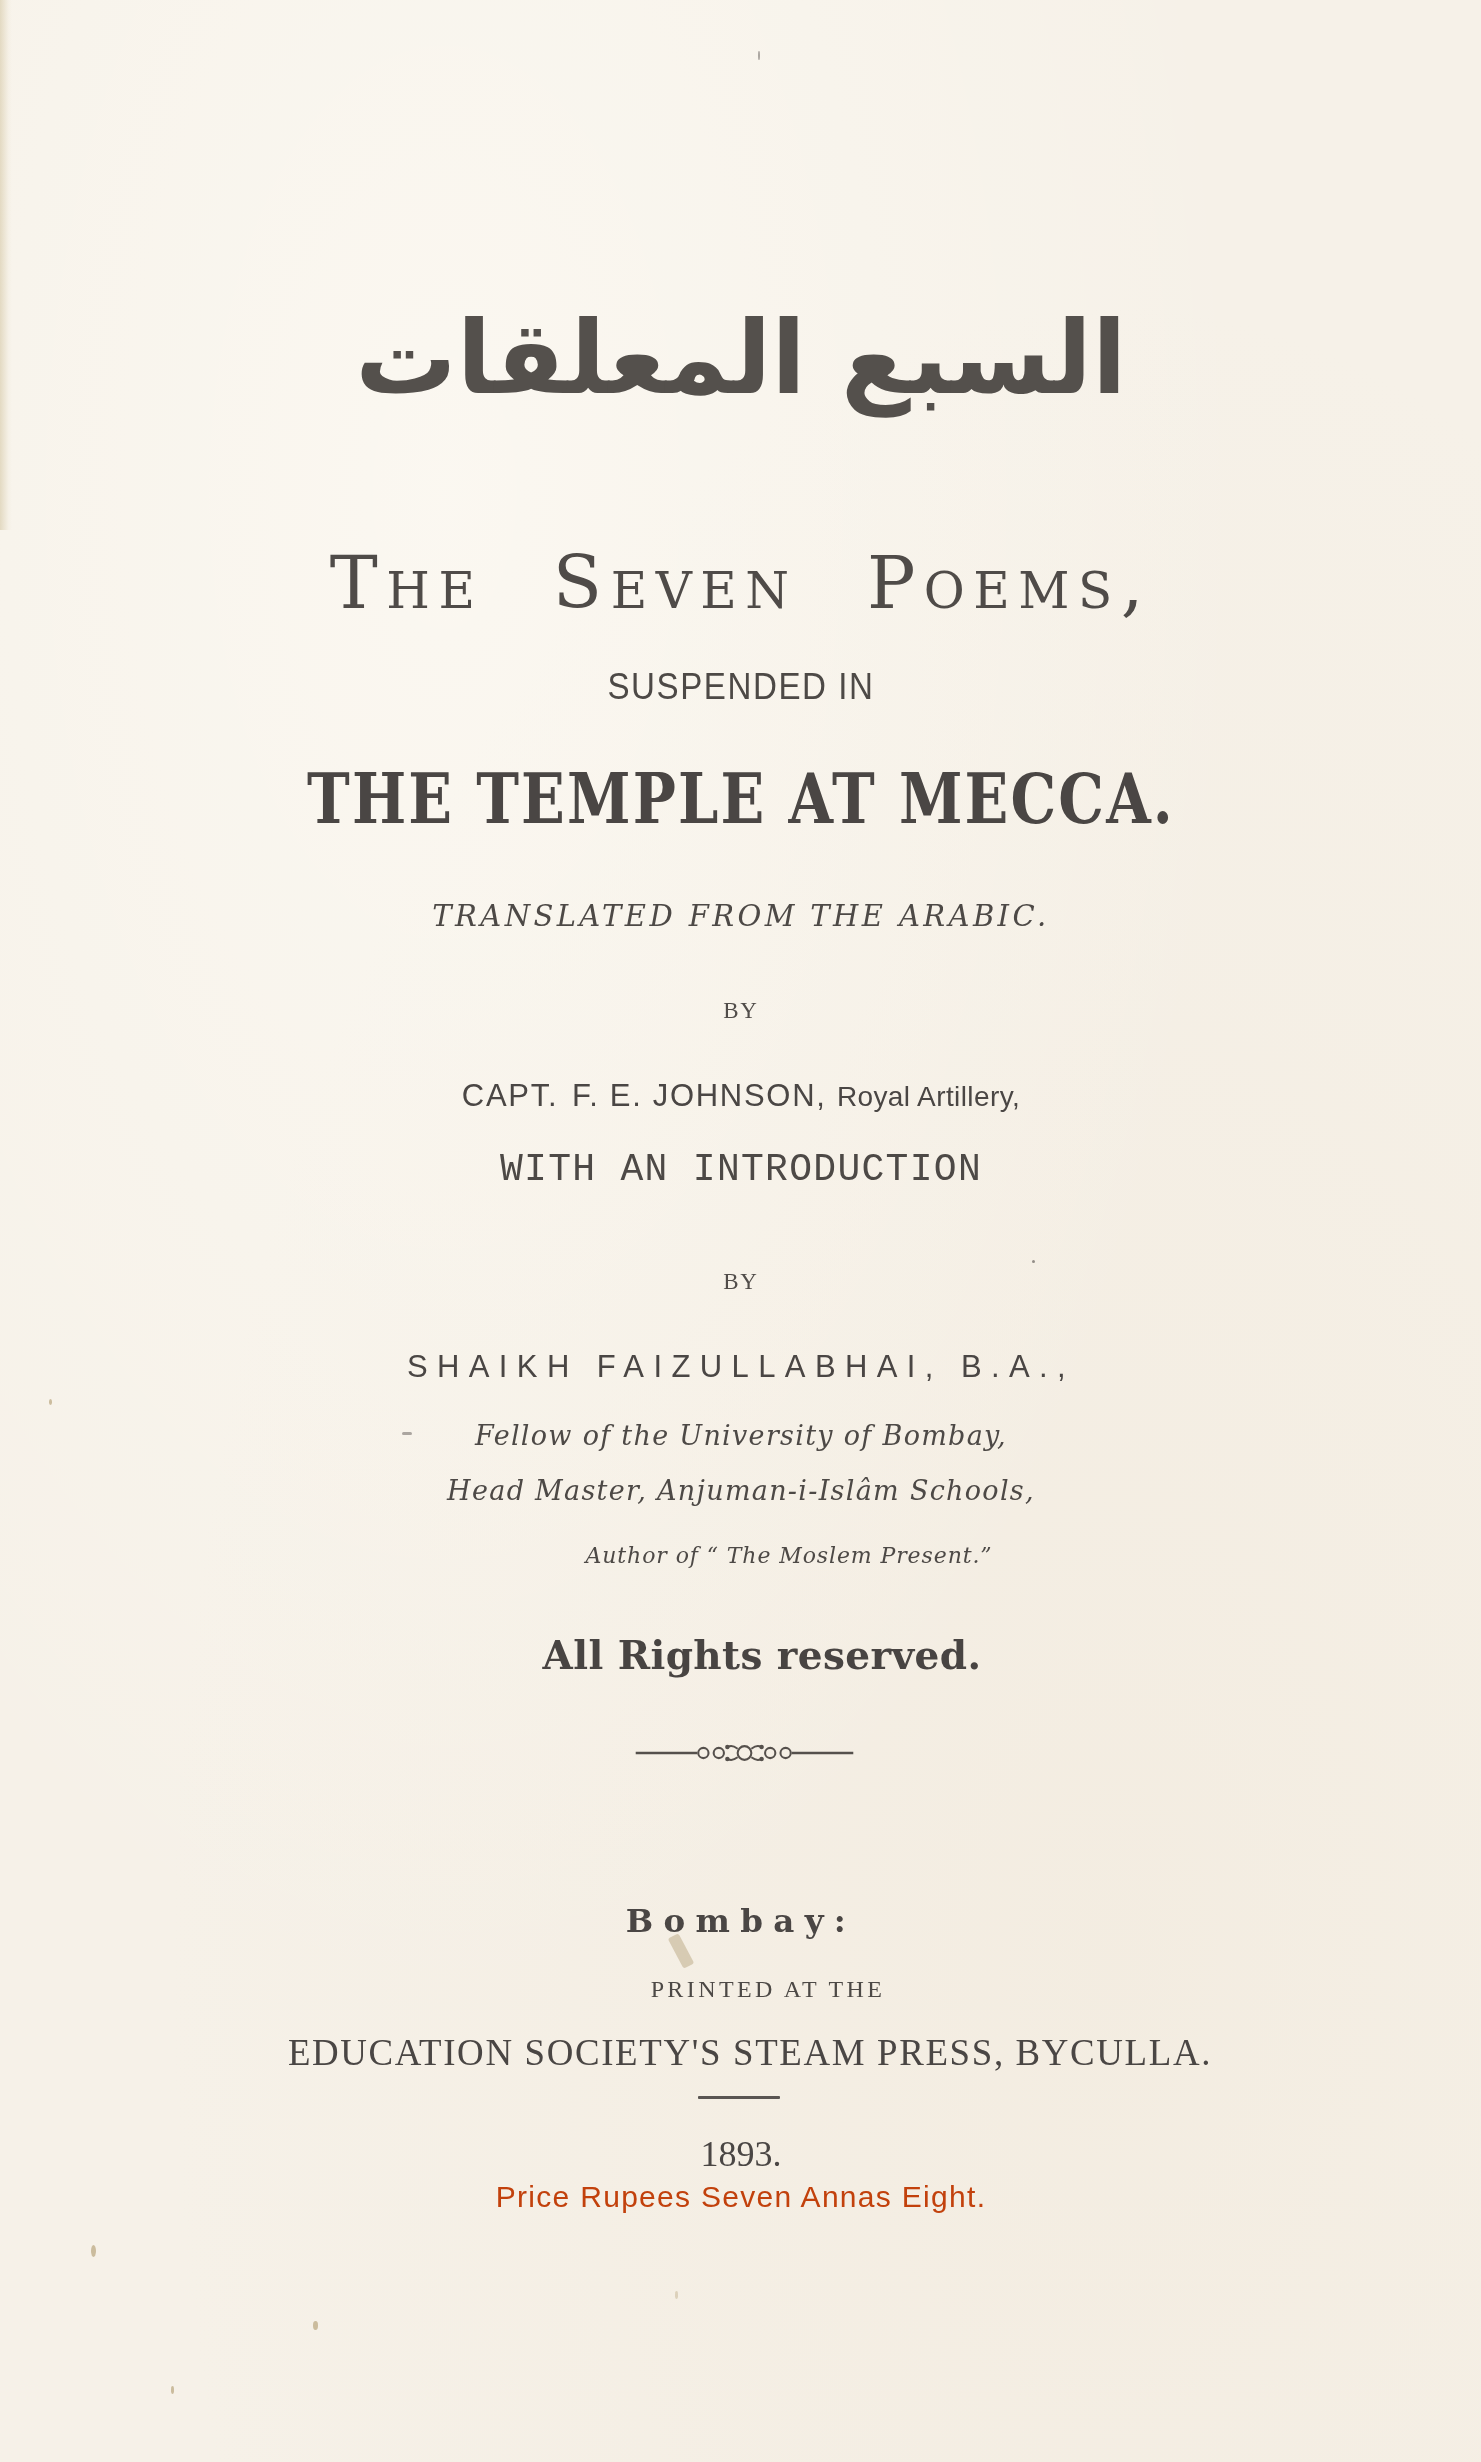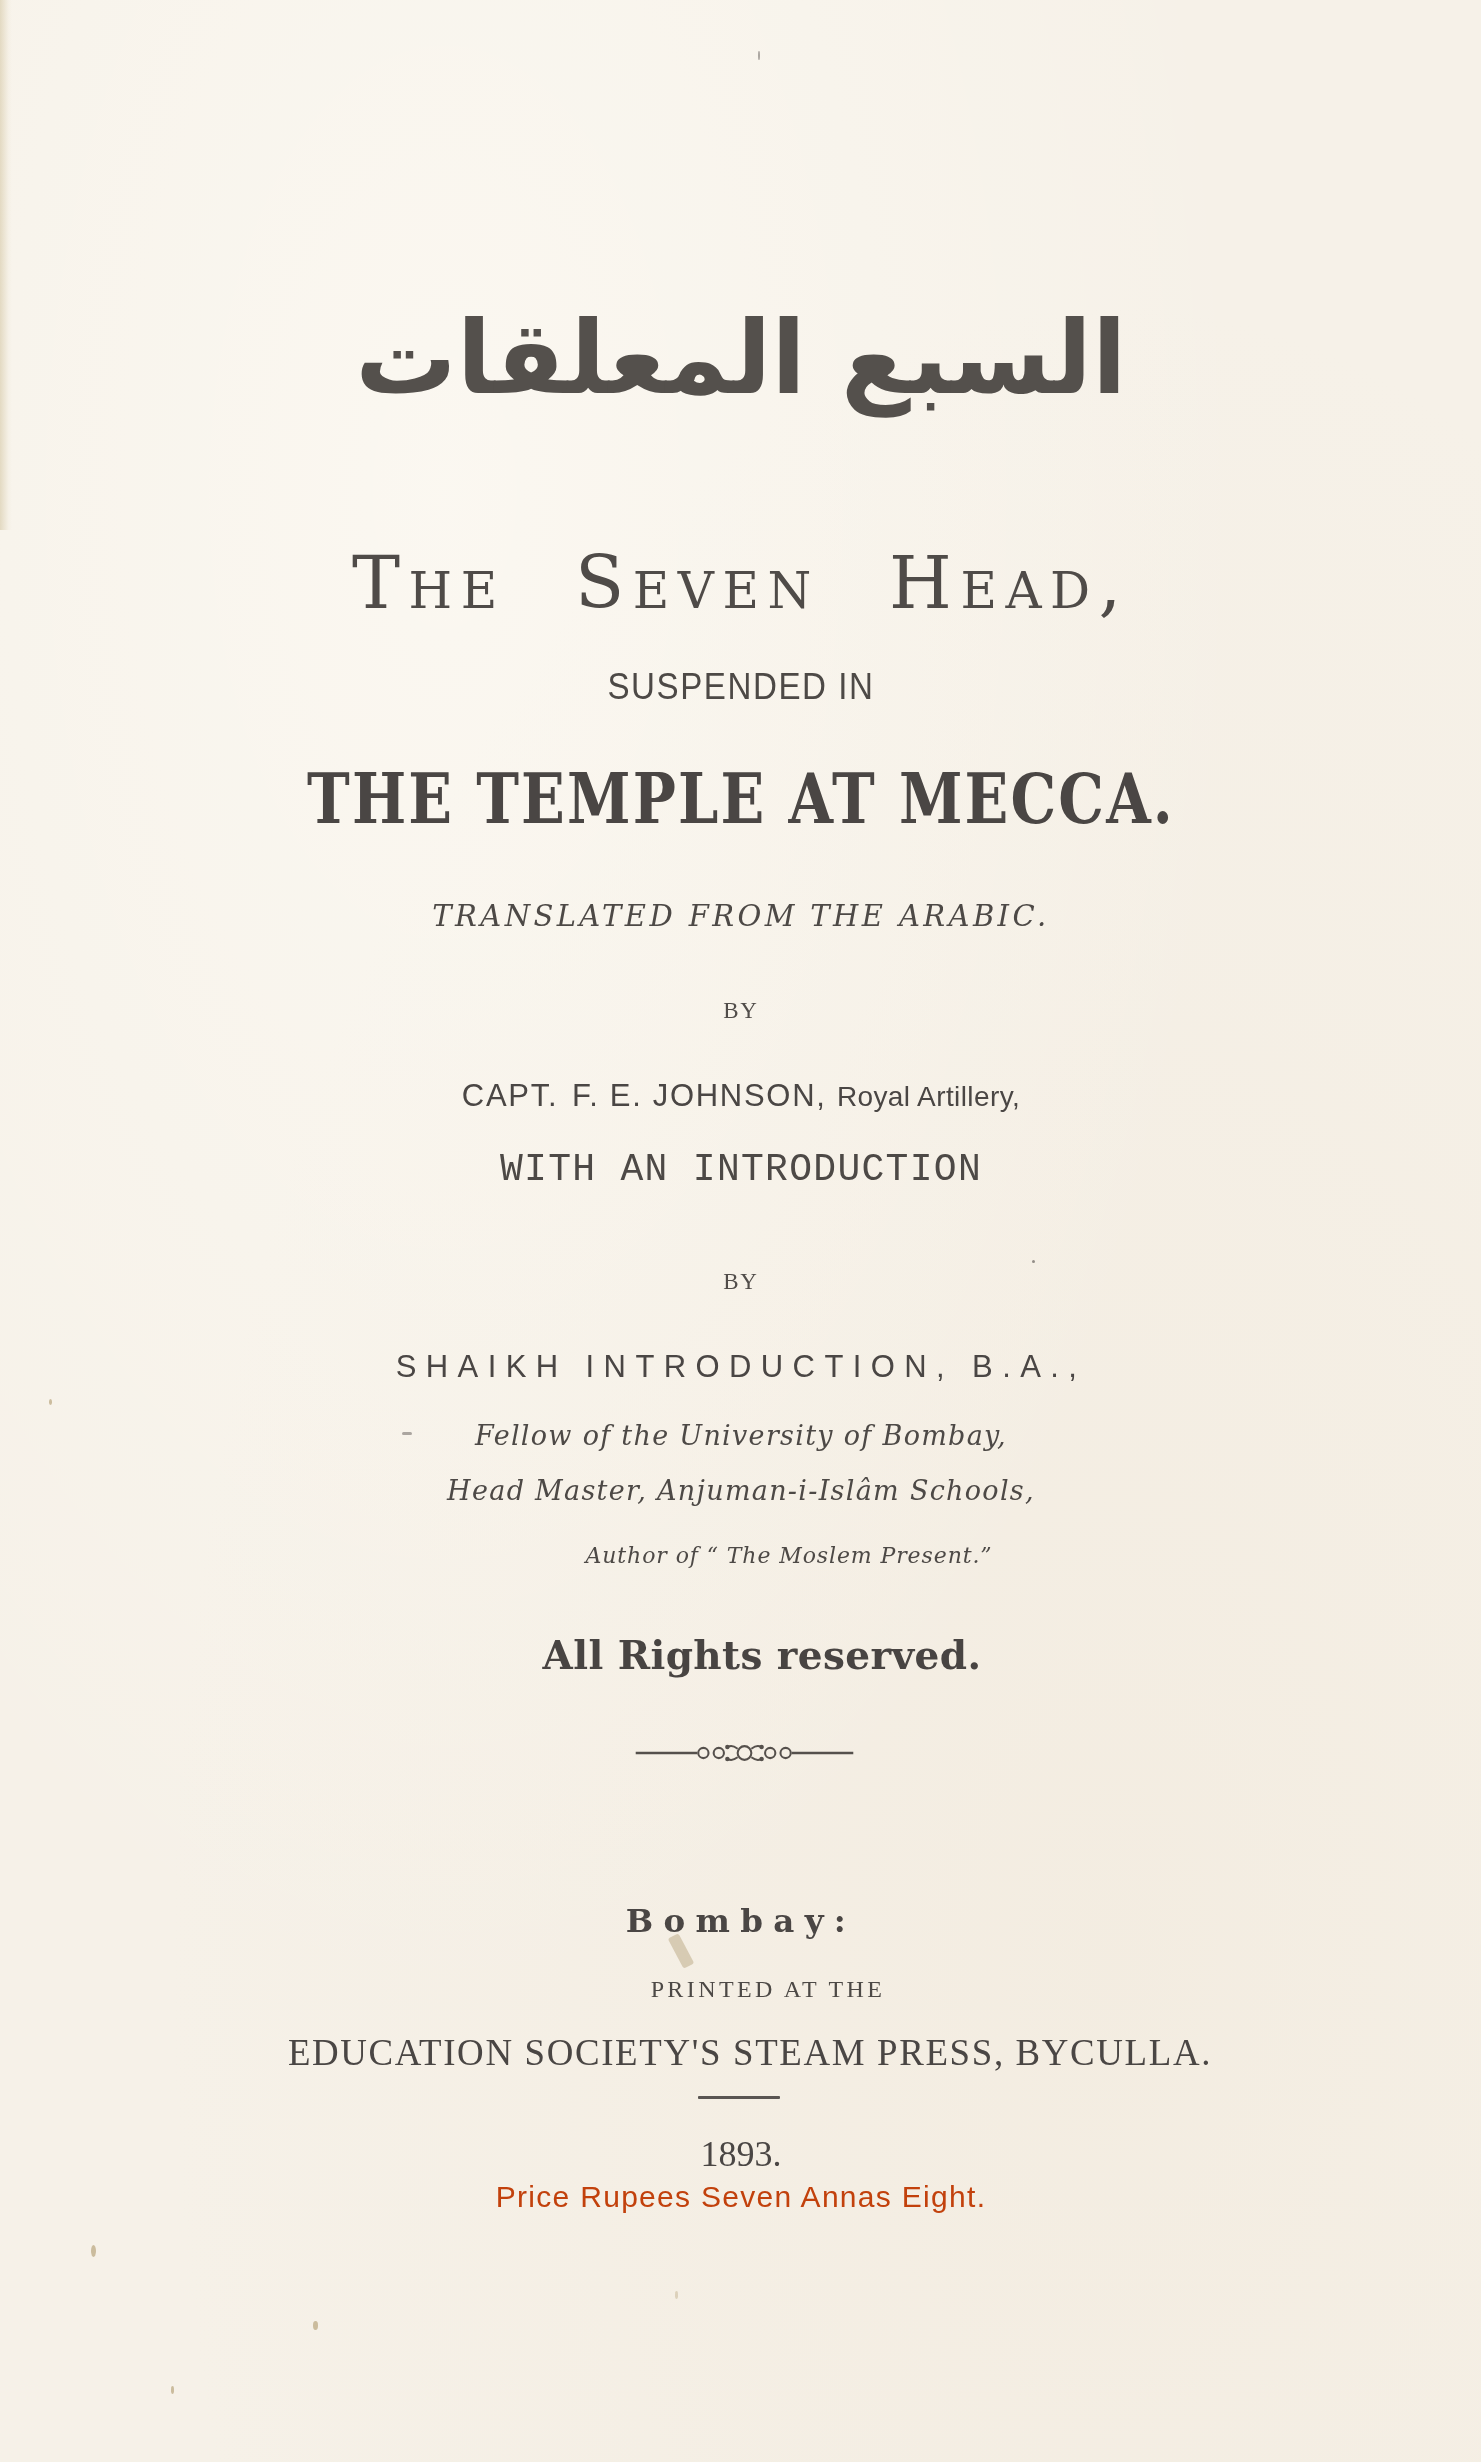--- a/index.html
+++ b/index.html
@@ -216,37 +216,37 @@
 <div class="speck" style="left:49px;top:1399px;width:3.4px;height:6px;"></div>
 <div class="speck" style="left:758px;top:51px;width:1.7px;height:8.5px;background:#8a8580;"></div>
 <div class="speck" style="left:402px;top:1432px;width:10.3px;height:2.6px;background:#8a8580;border-radius:1.7px;"></div>
 <div class="stain"></div>
 
 <div class="line arabic">السبع المعلقات</div>
 
 <div class="line title-1">
   <span class="word">The</span>
   <span class="word">Seven</span>
-  <span class="word">Head,</span>
+  <span class="word">Poems,</span>
 </div>
 
 <div class="line suspended">SUSPENDED IN</div>
 <div class="line title-2">THE TEMPLE AT MECCA.</div>
 <div class="line translated">TRANSLATED FROM THE ARABIC.</div>
 
 <div class="line by by-1">BY</div>
 <div class="line author">
   <span class="rank">CAPT.</span>
   <span>F. E. JOHNSON,</span>
   <span class="affil">Royal Artillery,</span>
 </div>
 
 <div class="line intro">WITH AN INTRODUCTION</div>
 <div class="line by by-2">BY</div>
-<div class="line intro-author">SHAIKH INTRODUCTION, B.A.,</div>
+<div class="line intro-author">SHAIKH FAIZULLABHAI, B.A.,</div>
 
 <div class="line creds creds-1">Fellow of the University of Bombay,</div>
 <div class="line creds creds-2">Head Master, Anjuman-i-Islâm Schools,</div>
 <div class="line creds creds-3">Author of “ The Moslem Present.”</div>
 
 <div class="line rights">All Rights reserved.</div>
 
 <svg class="ornament" viewBox="0 0 258 28">
   <g fill="none" stroke="#55504c" stroke-width="2.4">
     <line x1="2" y1="14" x2="74" y2="14" stroke-width="3"></line>

